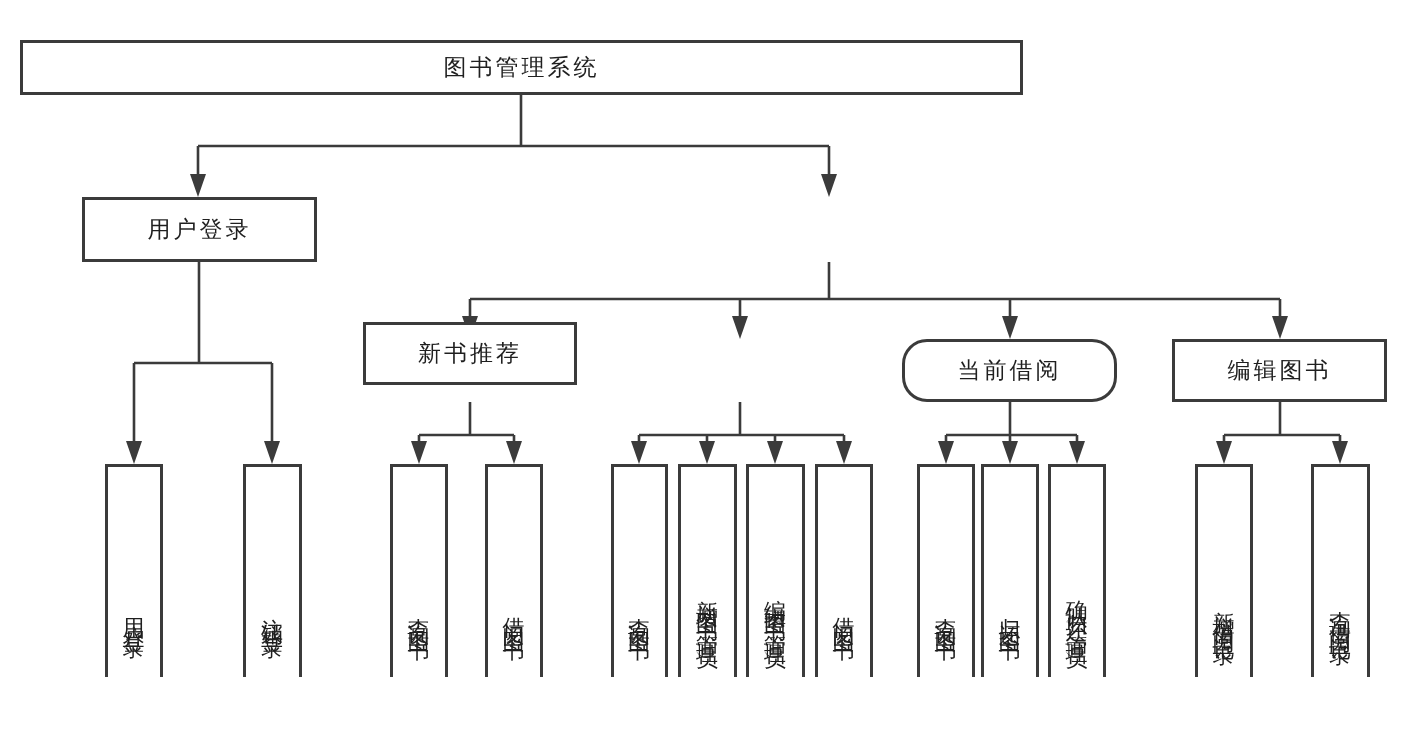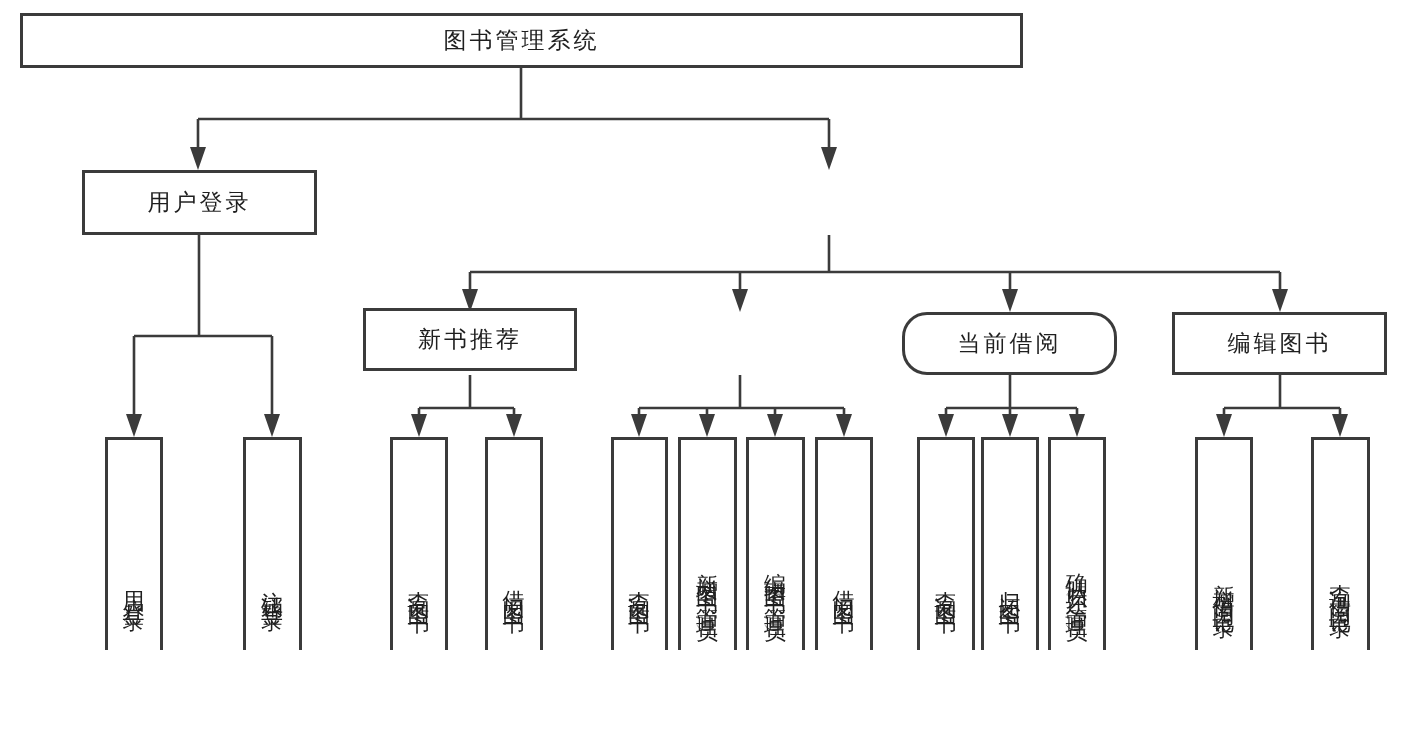--- a/index.html
+++ b/index.html
@@ -8,20 +8,21 @@
     --bg:#ffffff;
     --wm:#9e9ea3;
   }
   html,body{margin:0;padding:0;background:var(--bg);}
   .canvas{
     position:relative;
     width:1405px;height:650px;
     background:var(--bg);
     font-family:Liberation Serif, serif;
     overflow:hidden;
+    margin-top:27px;
   }
   .wires{position:absolute;left:0;top:0;width:1405px;height:747px;}
   .wires path{stroke:var(--line);stroke-width:2.6;fill:none;}
   .wires polygon{fill:var(--line);stroke:none;}
   .hbox{
     position:absolute;box-sizing:border-box;
     border:3px solid var(--line);background:var(--bg);
     display:flex;align-items:center;justify-content:center;
     font-size:23px;letter-spacing:3px;color:var(--text);
     white-space:nowrap;
@@ -88,21 +89,21 @@
   </svg>
 
   <div class="hbox" style="left:20px;top:13px;width:1003px;height:55px;">
     <span>图书管理系统</span>
   </div>
 
   <div class="hbox" style="left:82px;top:170px;width:235px;height:65px;">
     <span>用户登录</span>
   </div>
 
-  <div class="hbox" style="left:363px;top:308px;width:214px;height:63px;">
+  <div class="hbox" style="left:363px;top:295px;width:214px;height:63px;">
     <span>新书推荐</span>
   </div>
   <div class="hbox" style="left:902px;top:312px;width:215px;height:63px;border-radius:25px;">
     <span>当前借阅</span>
   </div>
   <div class="hbox" style="left:1172px;top:312px;width:215px;height:63px;">
     <span>编辑图书</span>
   </div>
 
   <div class="vbox" style="left:105px;top:437px;width:58px;height:299px;">

